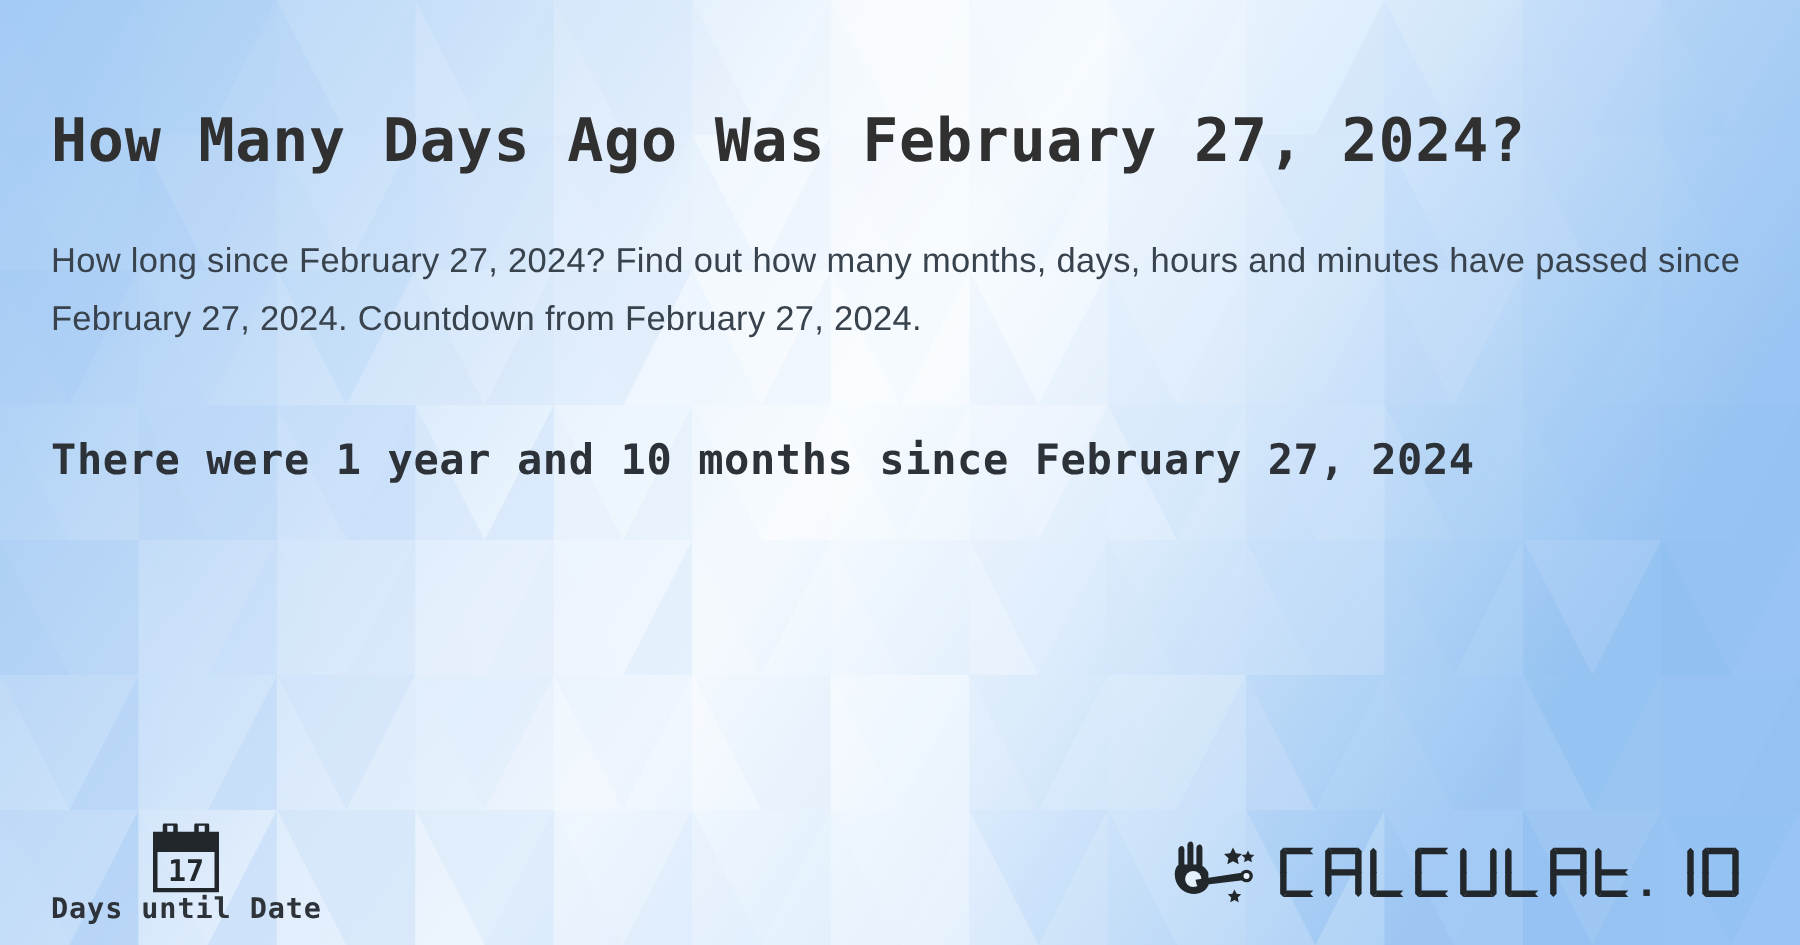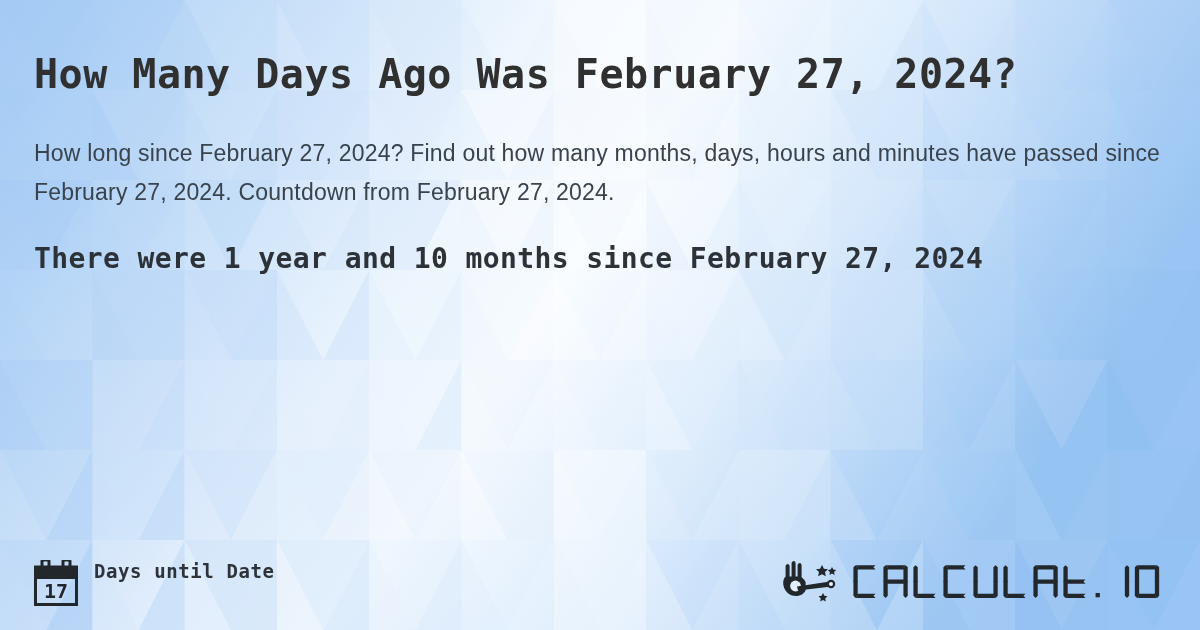--- a/index.html
+++ b/index.html
@@ -23,21 +23,21 @@
     width:1200px;
     height:630px;
     z-index:0;
   }
 
   #content {
     position:relative;
     z-index:2;
     width:1200px;
     height:608px;
-    padding:38px 34px 0 34px;
+    padding:58px 34px 0 34px;
   }
 
   
   .page-title {
     font-family:"DejaVu Sans Mono", monospace;
     font-size:40px;
     line-height:52px;
     font-weight:bold;
     color:#303030;
     letter-spacing:0.5px;
@@ -51,21 +51,21 @@
     font-family:Liberation Sans, sans-serif;
     font-size:23px;
     line-height:39px;
     color:#39434d;
     max-width:1135px;
     letter-spacing:0.2px;
   }
 
   
   .result {
-    margin-top:24px;
+    margin-top:52px;
     font-family:"DejaVu Sans Mono", monospace;
     font-size:28px;
     line-height:45px;
     font-weight:bold;
     color:#2c3238;
     max-width:1140px;
     letter-spacing:0.4px;
   }
 
   
@@ -77,21 +77,22 @@
     height:94px;
     padding:0 34px;
     display:flex;
     align-items:center;
     justify-content:space-between;
     z-index:3;
   }
 
   .footer-left {
     display:flex;
-    gap:16px;
+    align-items:center;
+    flex-direction:column;
   }
 
   .cal-icon {
     width:44px;
     height:46px;
     flex:0 0 auto;
     display:block;
   }
 
   .footer-label {

